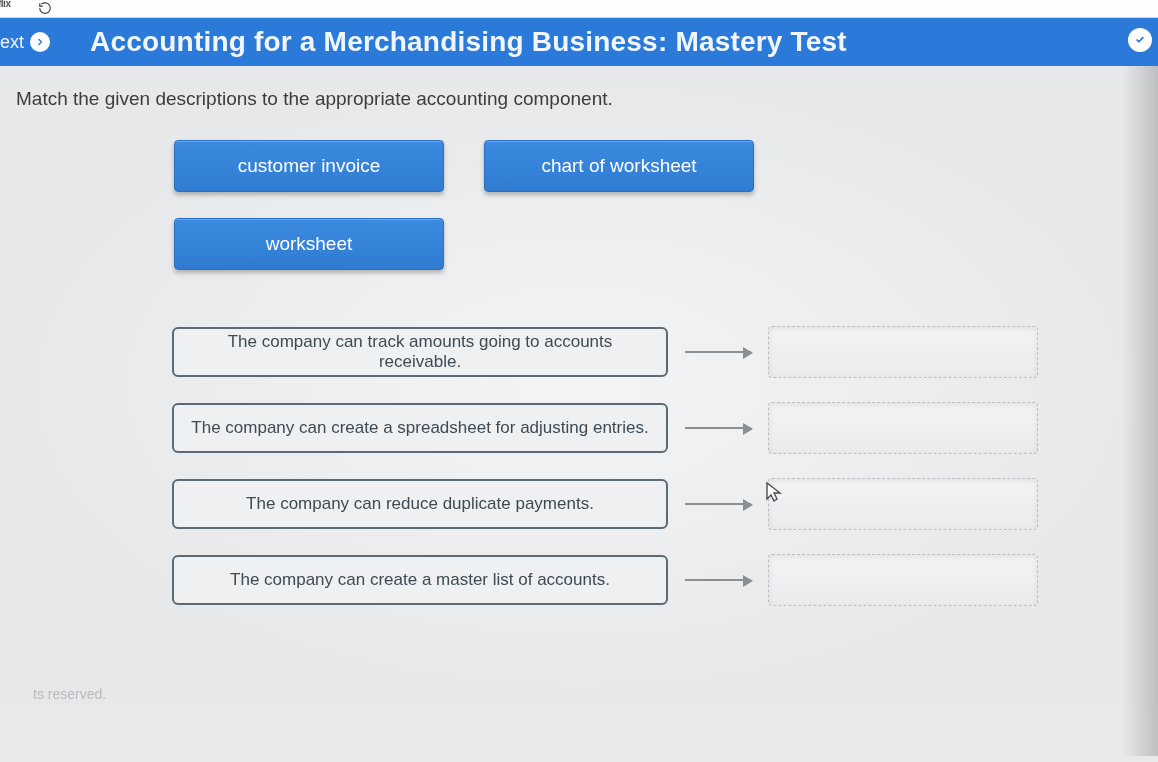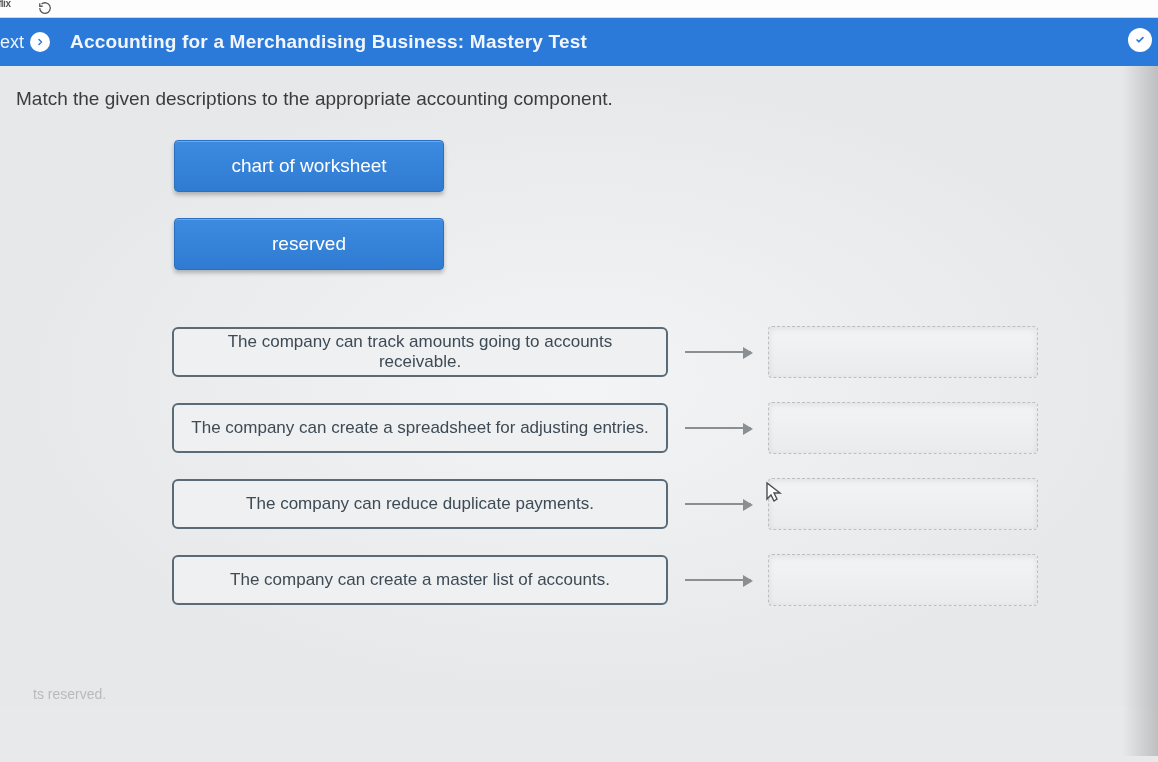--- a/index.html
+++ b/index.html
@@ -9,21 +9,21 @@
   .top-strip { height: 18px; background:#fdfdfd; border-bottom:1px solid #d6d6d6; position:relative; }
   .top-strip .flix { position:absolute; left:-2px; top:-2px; font-size:10px; color:#555; font-weight:bold; letter-spacing:-0.5px;}
   .top-strip .refresh { position:absolute; left:38px; top:1px; width:14px; height:14px; }
   .top-strip .refresh svg { width:14px; height:14px; }
 
   .header-bar { height: 48px; background: linear-gradient(#2b7ad9, #2b7ad9); display:flex; align-items:center; color:#fff; position:relative; }
   .header-left { width:70px; display:flex; align-items:center; justify-content:flex-start; padding-left:4px; gap:6px;}
   .ext-label { font-size:18px; color:#eef4fb; margin-left:-4px;}
   .ext-circle { width:20px; height:20px; border-radius:50%; background:#fff; display:flex; align-items:center; justify-content:center;}
   .ext-circle svg { width:12px; height:12px; }
-  .page-title { font-size:19px; font-weight:600; color:#f1f6fc; letter-spacing:0.2px;}
+  .page-title { font-size:28px; font-weight:600; color:#f1f6fc; margin-left:20px; letter-spacing:0.2px;}
   .check-badge { position:absolute; right:6px; top:10px; width:24px; height:24px; border-radius:50%; background:#fff; display:flex; align-items:center; justify-content:center;}
   .check-badge svg { width:14px; height:14px; }
 
   .content { padding: 20px 14px 0 14px; background: radial-gradient(ellipse at center, #f3f4f5 0%, #e7e8ea 70%); min-height:640px; position:relative;}
   .instruction { font-size:19px; color:#3a3d40; margin: 2px 0 30px 2px; }
 
   .tiles-area { margin-left: 160px; width: 700px; }
   .tile-row { display:flex; gap:40px; margin-bottom:26px; }
   .tile { width:270px; height:52px; background: linear-gradient(#3c8be0, #2f7bd2); color:#fff; font-size:19px; display:flex; align-items:center; justify-content:center; border-radius:4px; border:1px solid #2a6fc0; box-shadow: 0 3px 4px rgba(0,0,0,0.25), inset 0 1px 0 rgba(255,255,255,0.25); cursor:move; user-select:none;}
 
@@ -72,24 +72,25 @@
         <path d="M7 12l3 3 7-7" stroke="#2b7ad9" stroke-width="3" fill="none" stroke-linecap="round" stroke-linejoin="round"></path>
       </svg>
   </span>
 </div>
 
 <div class="content">
   <div class="instruction">Match the given descriptions to the appropriate accounting component.</div>
 
   <div class="tiles-area">
     <div class="tile-row">
+      <div class="tile">customer invoice</div>
       <div class="tile">chart of worksheet</div>
     </div>
     <div class="tile-row">
-      <div class="tile">reserved</div>
+      <div class="tile">worksheet</div>
     </div>
   </div>
 
   <div class="match-area">
     <div class="match-row">
       <div class="desc-box">The company can track amounts going to accounts receivable.</div>
       <div class="arrow-wrap">
           <div class="arrow-line"></div>
         </div>
       <div class="drop-box"></div>

